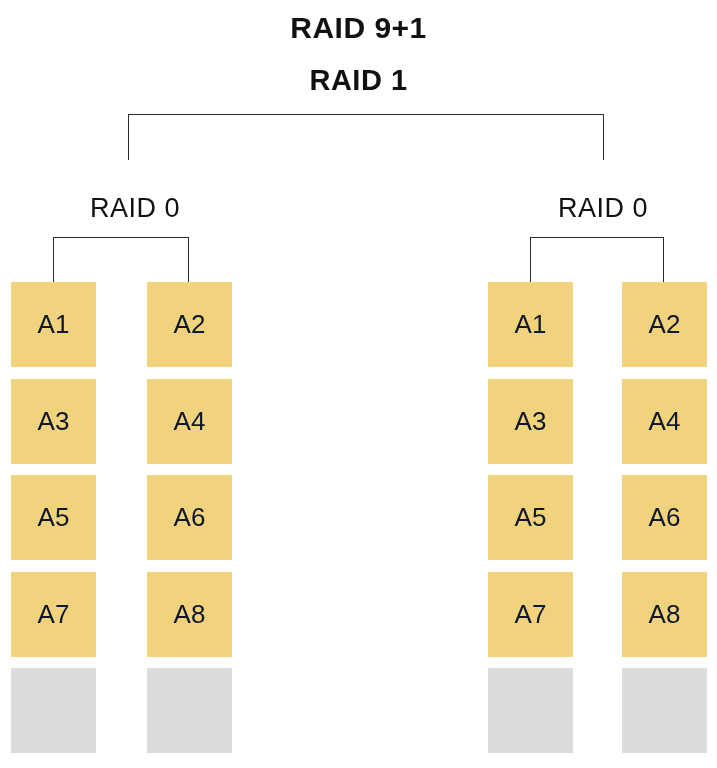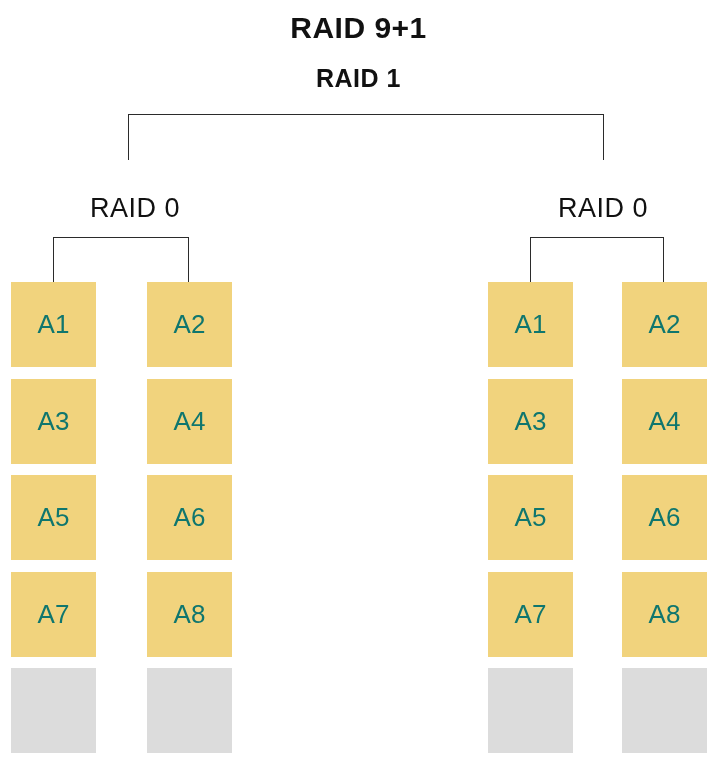--- a/index.html
+++ b/index.html
@@ -25,21 +25,21 @@
     font-size:30px;
     font-weight:700;
     line-height:1;
     letter-spacing:0.5px;
   }
   .raid1-label{
     position:absolute;
     top:66px; left:0;
     width:717px;
     text-align:center;
-    font-size:25px;
+    font-size:29px;
     font-weight:700;
     line-height:1;
     letter-spacing:0.5px;
   }
   .bracket{
     position:absolute;
     border-top:1.5px solid var(--line);
     border-left:1.5px solid var(--line);
     border-right:1.5px solid var(--line);
     box-sizing:border-box;
@@ -72,21 +72,21 @@
   .c3{left:622px;}
   .block{
     width:85px;
     height:85px;
     background:var(--block);
     display:flex;
     align-items:center;
     justify-content:center;
     font-size:26px;
     font-weight:400;
-    color:#0f766e;
+    color:#0f172a;
   }
   .spare{ background:var(--spare); }
 </style>
 </head>
 <body>
 
 <div class="canvas">
 
   <div class="title">RAID 9+1</div>
   <div class="raid1-label">RAID 1</div>

